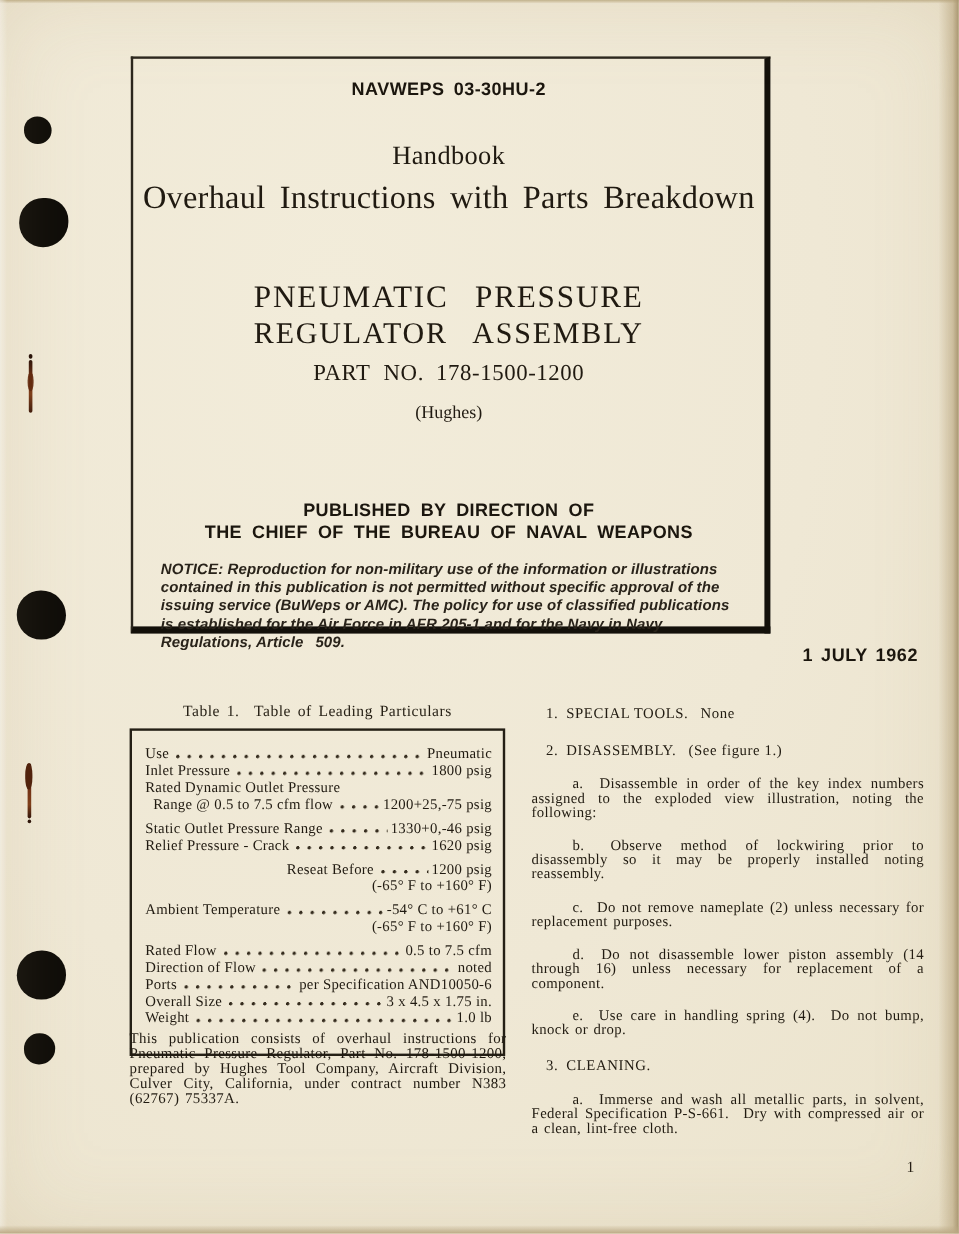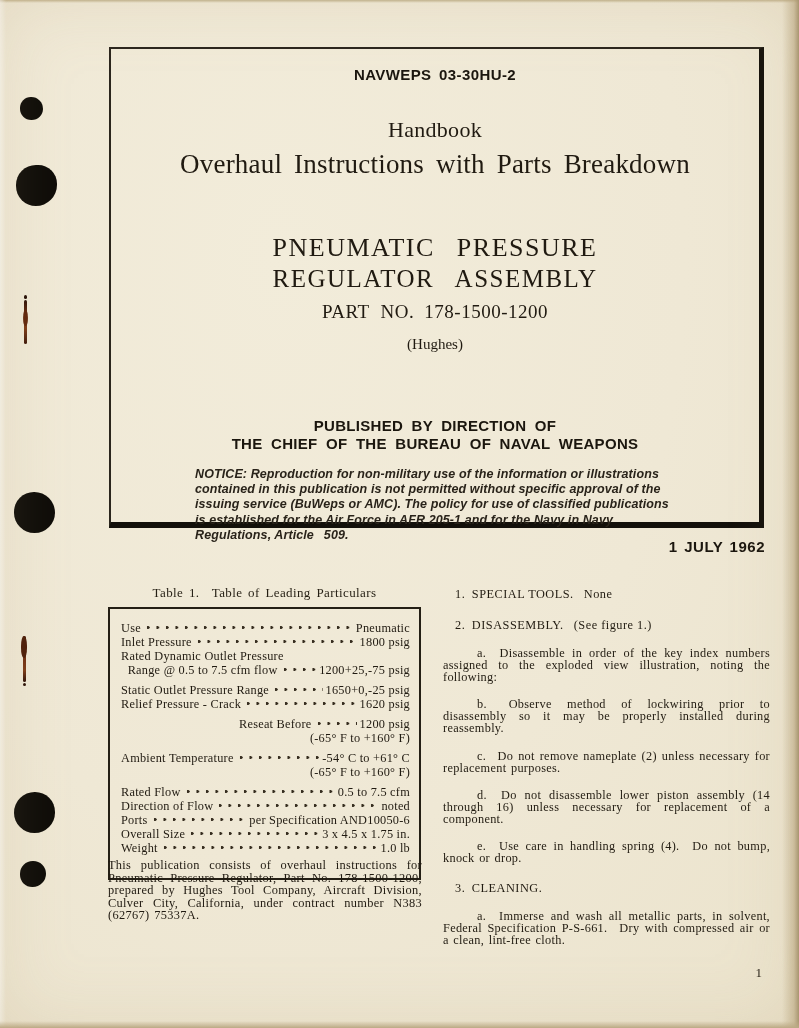--- a/index.html
+++ b/index.html
@@ -30,21 +30,21 @@
   .ink1{left:24px;top:300px;height:44px;
         background:linear-gradient(180deg,#2a1006 0%,#6e2c10 35%,#7c3a16 65%,#3c1708 100%);}
   .ink1::before{content:"";position:absolute;left:-0.5px;top:-5px;width:3.5px;height:3.5px;border-radius:50%;background:#230d04;}
   .ink1::after{content:"";position:absolute;left:-1.5px;top:10px;width:5.5px;height:16px;border-radius:45%;background:#5e2409;opacity:.9;}
   .ink2{left:23px;top:636px;height:46px;
         background:linear-gradient(180deg,#3a1506 0%,#6e2c10 45%,#7c3a16 75%,#2c0f05 100%);}
   .ink2::before{content:"";position:absolute;left:-2px;top:0px;width:6px;height:22px;border-radius:45%;background:#4c1c07;}
   .ink2::after{content:"";position:absolute;left:-0.5px;bottom:-4px;width:3.5px;height:3.5px;border-radius:50%;background:#2a1006;}
 
   
-  .header-box{position:absolute;left:109px;top:47px;width:655px;height:481px;box-sizing:border-box;
+  .header-box{position:absolute;left:109px;top:47px;width:533px;height:481px;box-sizing:border-box;
         border-top:2px solid #2b261d;border-left:2px solid #2b261d;
         border-right:5px solid #13100a;border-bottom:6px solid #13100a;
         text-align:center;padding-top:18px;}
   .gothic{font-family:"Liberation Sans", sans-serif;font-weight:bold;color:#1b160e;}
   .doc-number{font-size:15px;line-height:15px;letter-spacing:.4px;word-spacing:3px;}
   .title1{font-size:22px;line-height:31px;margin-top:32px;letter-spacing:.3px;}
   .title2{font-size:27px;line-height:31px;margin-top:4px;word-spacing:5px;letter-spacing:.2px;}
   .subject1{font-size:26px;line-height:29px;margin-top:53px;letter-spacing:1.5px;word-spacing:14px;}
   .subject2{font-size:25px;line-height:29px;margin-top:2px;letter-spacing:1.5px;word-spacing:14px;}
   .part-no{font-size:19px;line-height:22px;margin-top:8px;letter-spacing:.5px;word-spacing:6px;}
@@ -56,21 +56,21 @@
         width:480px;margin:14px auto 0;text-align:left;letter-spacing:.1px;}
 
   .date{position:absolute;top:538px;right:34px;font-size:15px;letter-spacing:.5px;word-spacing:2px;}
 
   
   .table-caption{position:absolute;left:108px;top:585px;width:313px;text-align:center;
         font-size:13px;letter-spacing:.4px;word-spacing:2px;color:#241e13;}
   .table-box{position:absolute;left:108px;top:607px;width:313px;height:273px;box-sizing:border-box;
         border:2px solid #241f15;padding:12px 9px 0 11px;overflow:hidden;
         font-size:12.3px;line-height:14px;letter-spacing:.25px;}
-  .row{display:flex;}
+  .row{display:flex;align-items:flex-end;}
   .row.gap{margin-top:6px;}
   .row.mid{padding-left:118px;}
   .row .lbl{white-space:pre;}
   .row .leader{flex:1 1 6px;min-width:6px;height:10px;margin:0 3px 1px 5px;
         background-image:radial-gradient(circle at 2.2px 6.5px,#352c1e 1.25px,rgba(0,0,0,0) 1.6px);
         background-size:9.5px 10px;background-repeat:repeat-x;}
   .row .val{white-space:pre;}
   .val2{text-align:right;white-space:pre;}
 
   .pub-note{position:absolute;left:108px;top:859px;width:314px;text-align:justify;
@@ -135,21 +135,21 @@
           <span class="lbl">Rated Dynamic Outlet Pressure</span>
         </div>
         <div class="row">
           <span class="lbl">  Range @ 0.5 to 7.5 cfm flow</span>
           <span class="leader"></span>
           <span class="val">1200+25,-75 psig</span>
         </div>
         <div class="row gap">
           <span class="lbl">Static Outlet Pressure Range</span>
           <span class="leader"></span>
-          <span class="val">1650+0,-25 psig</span>
+          <span class="val">1330+0,-46 psig</span>
         </div>
         <div class="row">
           <span class="lbl">Relief Pressure - Crack</span>
           <span class="leader"></span>
           <span class="val">1620 psig</span>
         </div>
         <div class="row gap mid">
           <span class="lbl">Reseat Before</span>
           <span class="leader"></span>
           <span class="val">1200 psig</span>
@@ -188,21 +188,21 @@
         </div>
       </div>
   </div>
 
   <div class="pub-note">This publication consists of overhaul instructions for Pneumatic Pressure Regulator, Part No. 178-1500-1200, prepared by Hughes Tool Company, Aircraft Division, Culver City, California, under contract number N383 (62767) 75337A.</div>
 
   <div class="right-col" id="right-col">
       <div class="rc-h">1. SPECIAL TOOLS.  None</div>
       <div class="rc-h">2. DISASSEMBLY.  (See figure 1.)</div>
       <div class="rc-p">a.  Disassemble in order of the key index numbers assigned to the exploded view illustration, noting the following:</div>
-      <div class="rc-p">b.  Observe method of lockwiring prior to disassembly so it may be properly installed during reassembly.</div>
+      <div class="rc-p">b.  Observe method of lockwiring prior to disassembly so it may be properly installed noting reassembly.</div>
       <div class="rc-p">c.  Do not remove nameplate (2) unless necessary for replacement purposes.</div>
       <div class="rc-p">d.  Do not disassemble lower piston assembly (14 through 16) unless necessary for replacement of a component.</div>
       <div class="rc-p">e.  Use care in handling spring (4).  Do not bump, knock or drop.</div>
       <div class="rc-h">3. CLEANING.</div>
       <div class="rc-p">a.  Immerse and wash all metallic parts, in solvent, Federal Specification P-S-661.  Dry with compressed air or a clean, lint-free cloth.</div>
     </div>
 
   <div class="page-number">1</div>
 
 </div>

